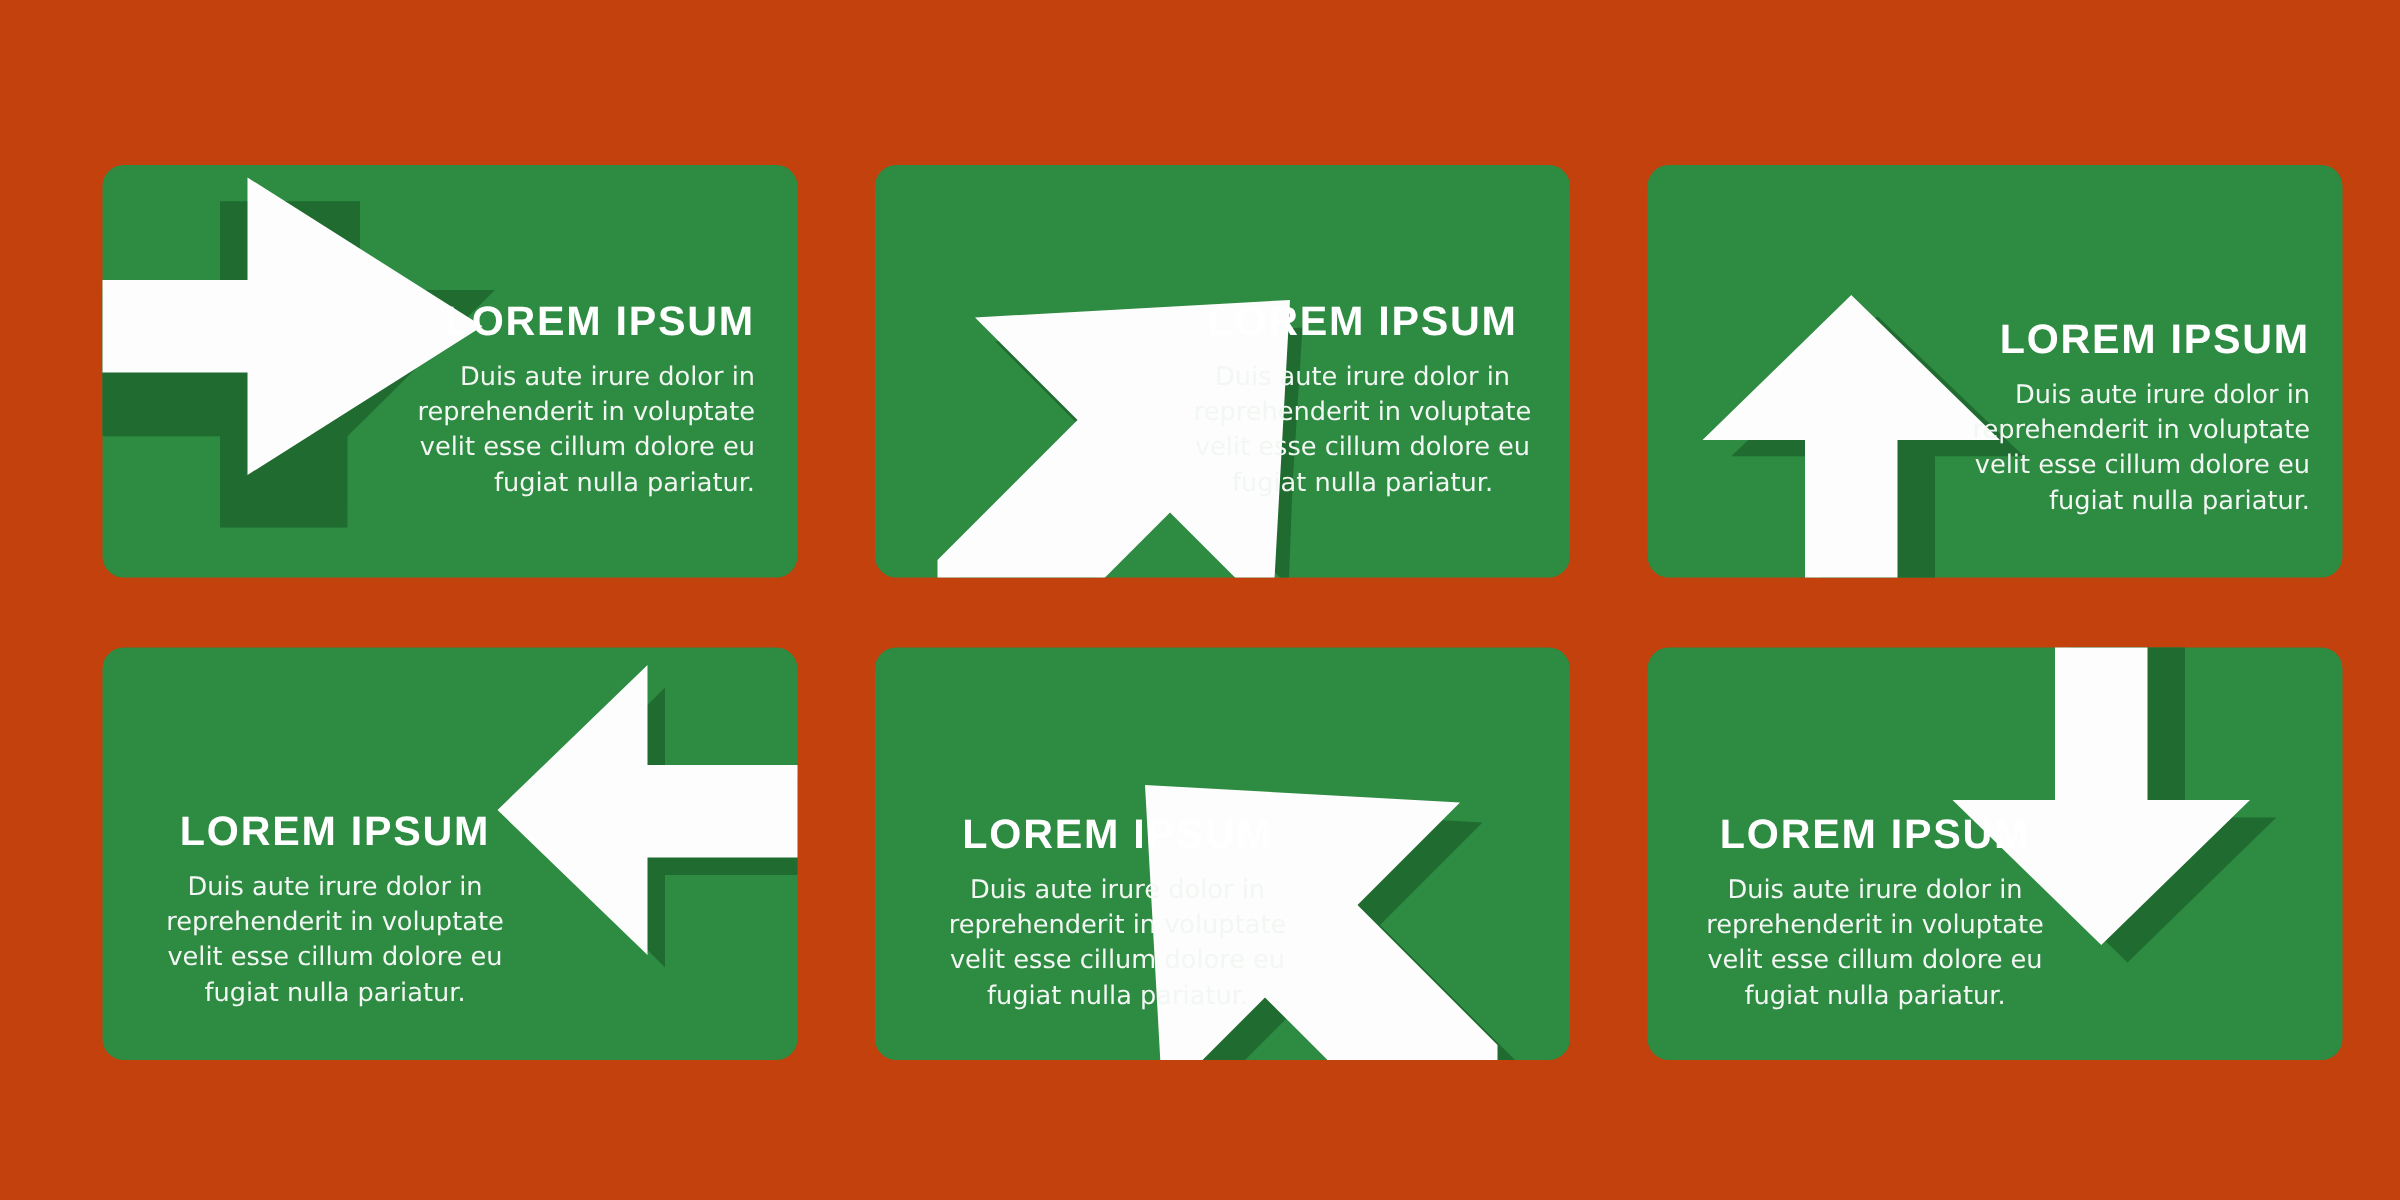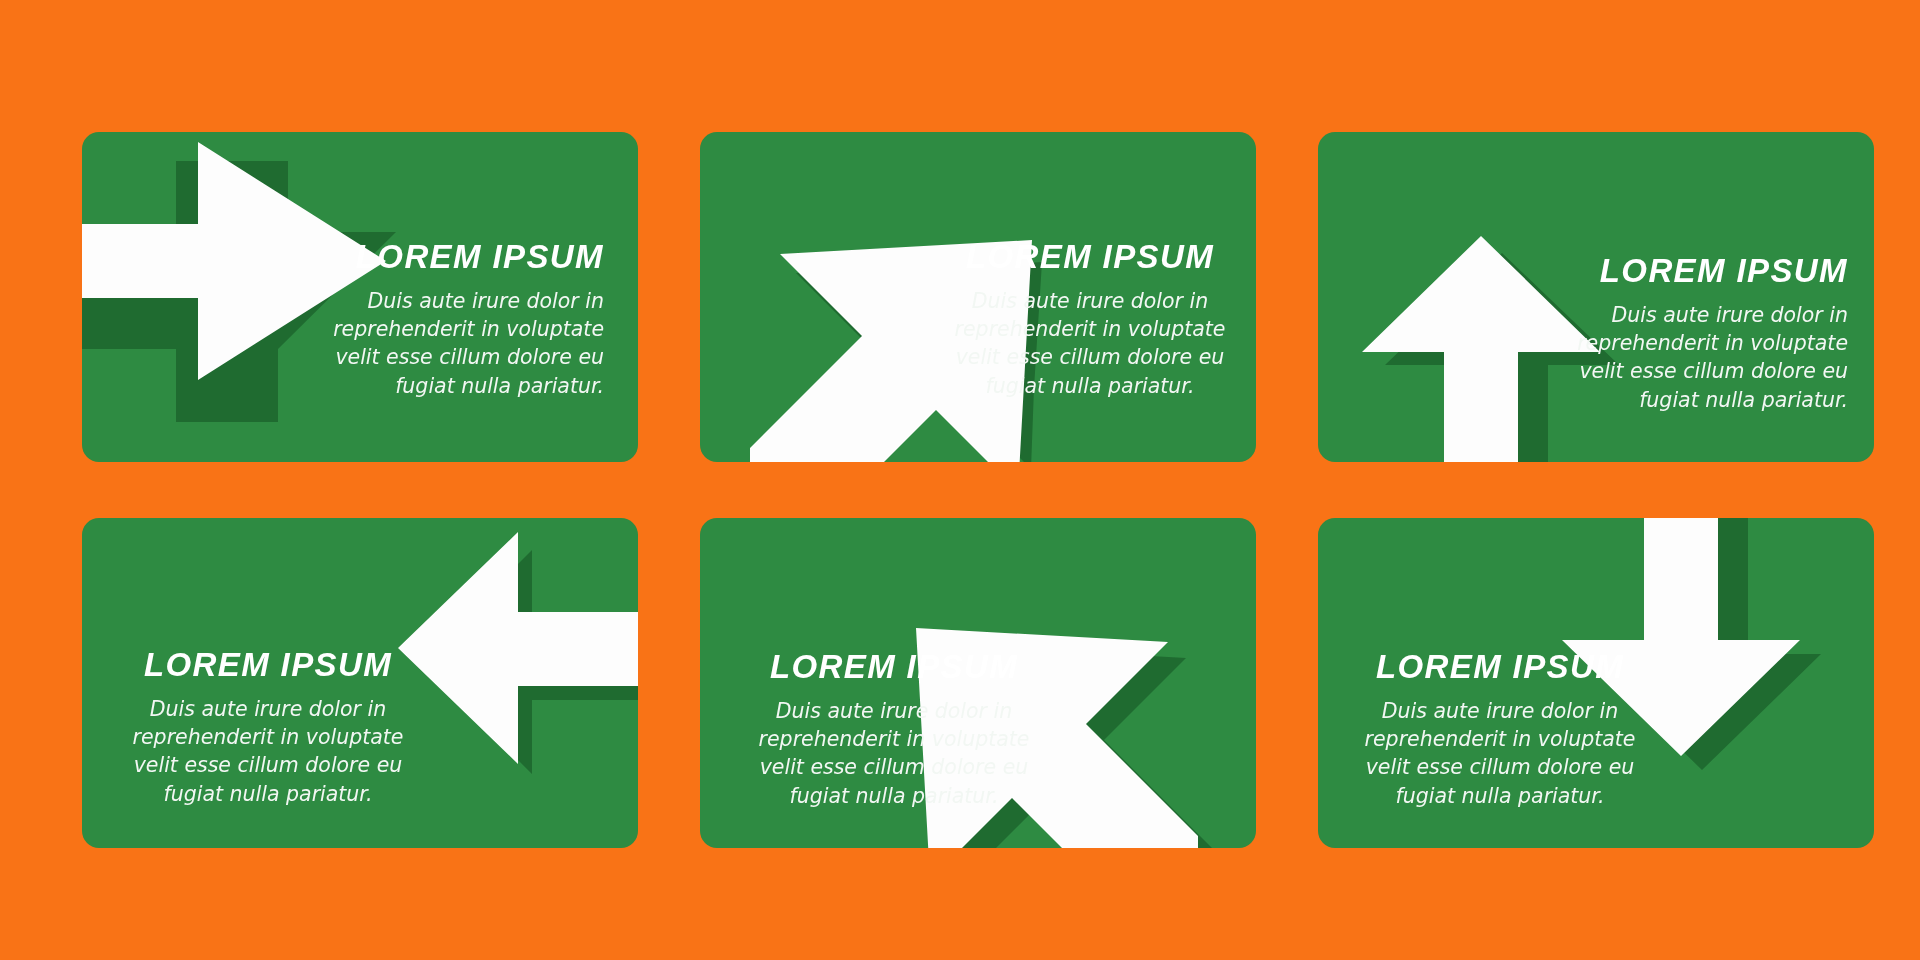--- a/index.html
+++ b/index.html
@@ -91,21 +91,21 @@
   .t5 { left: 44px;  top: 132px; text-align: center; }
   .t6 { left: 32px;  top: 132px; text-align: center; }
 
   .t1 .title, .t3 .title { text-align: right; }
   .t2 .title { text-align: center; }
   .t4 .title, .t5 .title, .t6 .title { text-align: center; }
 </style>
 </head>
 <body>
 
-<div id="board" style="background: #f97316; font-style: italic;">
+<div id="board" style="background: #c2410c;">
 
   <div class="card c1" style="background: rgb(46, 139, 66);">
     <div class="arrow-layer">
       <svg viewBox="0 0 796 570">
 
         <path class="arw-shadow" d="M 0 210 L 204 210 L 204 139 L 316 139 L 316 210 L 424 210 L 306 327 L 306 400 L 204 400 L 204 327 L 0 327 Z" transform="translate(10,10)" fill="#1f6b30"></path>
 
         <path class="arw-body" d="M 0 212 L 236 212 L 236 130 L 424 249 L 236 368 L 236 286 L 0 286 Z" fill="#fdfdfd"></path>
       </svg>
     </div>

